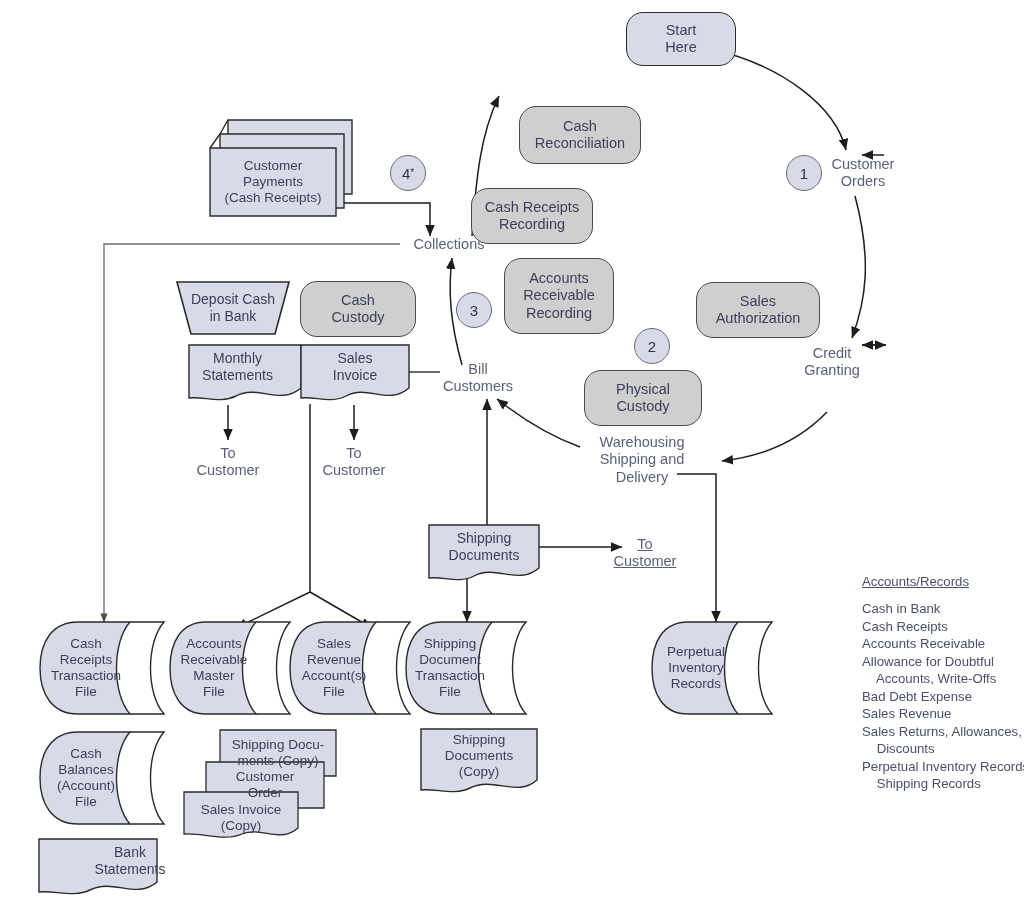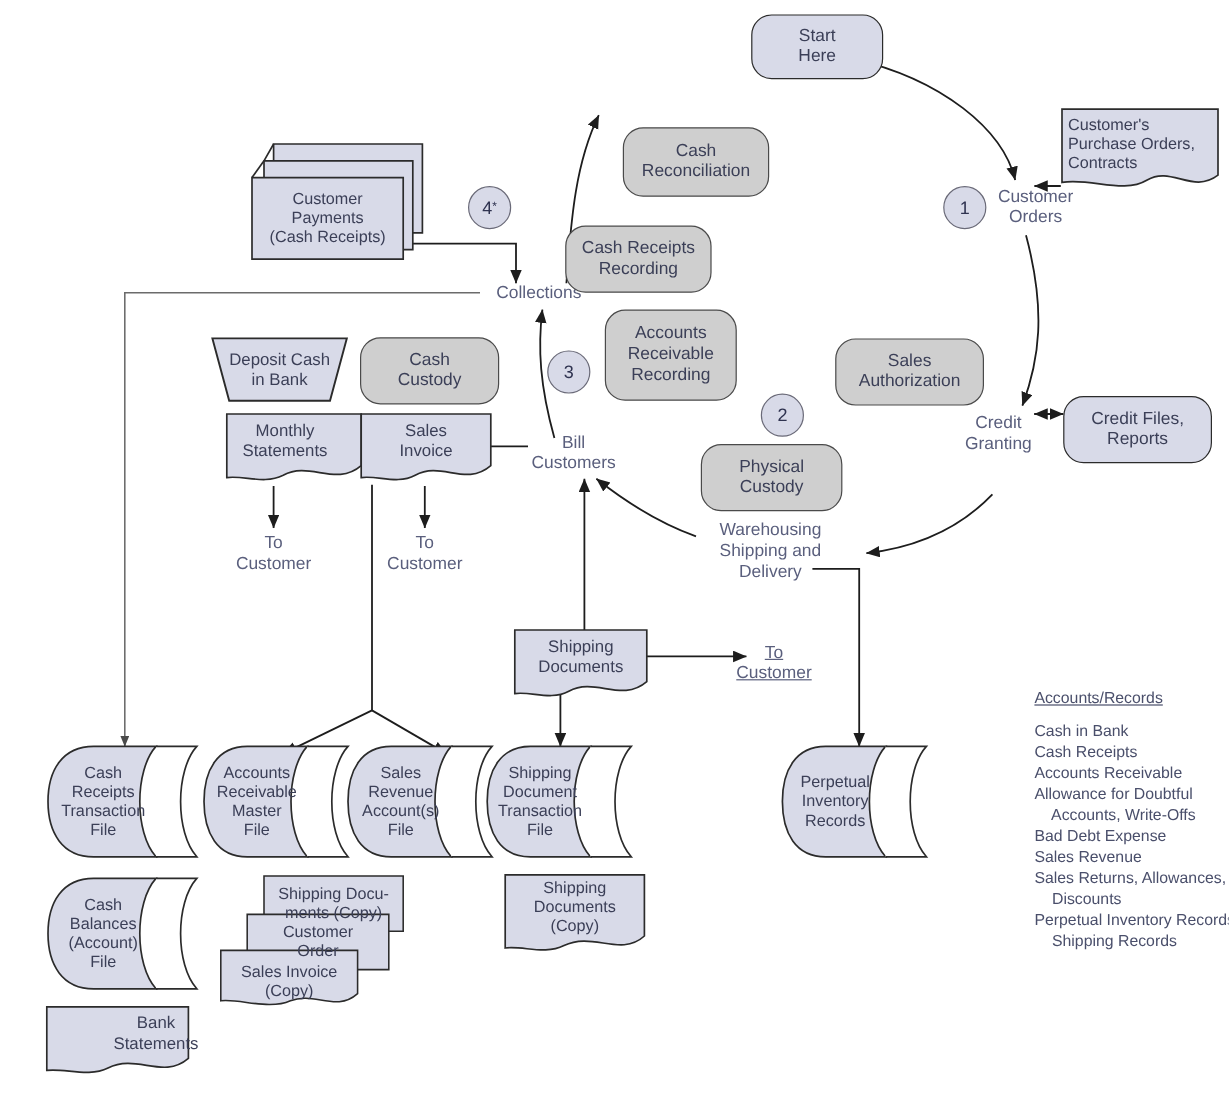--- a/index.html
+++ b/index.html
@@ -102,35 +102,28 @@
 
   <div class="node lav rr" style="left:600px;top:12px;width:110px;height:54px;font-size:14.5px;margin-left:26px;">Start<br>Here</div>
 
   <div class="node gry rr" style="left:519px;top:106px;width:122px;height:58px;font-size:14.5px;">Cash<br>Reconciliation</div>
   <div class="node gry rr" style="left:471px;top:188px;width:122px;height:56px;font-size:14.5px;">Cash Receipts<br>Recording</div>
   <div class="node gry rr" style="left:504px;top:258px;width:110px;height:76px;font-size:14.5px;">Accounts<br>Receivable<br>Recording</div>
   <div class="node gry rr" style="left:300px;top:281px;width:116px;height:56px;font-size:14.5px;">Cash<br>Custody</div>
   <div class="node gry rr" style="left:696px;top:282px;width:124px;height:56px;font-size:14.5px;">Sales<br>Authorization</div>
   <div class="node gry rr" style="left:584px;top:370px;width:118px;height:56px;font-size:14.5px;">Physical<br>Custody</div>
 
-  <div class="node lav rr" style="left:886px;top:330px;width:124px;height:56px;font-size:14.5px;">Credit Files,<br>Reports</div>
 
   <div class="doc" style="left:175px;top:280px;width:116px;height:56px;">
     <svg width="116" height="56" viewBox="0 0 116 56">
       <polygon points="2,2 114,2 100,54 16,54" fill="#d8dae8" stroke="#2b2b2b" stroke-width="1.6"></polygon>
     </svg>
     <div class="lbl" style="height:56px;font-size:14px;">Deposit Cash<br>in Bank</div>
   </div>
 
-  <div class="doc" style="left:884px;top:90px;width:132px;height:72px;">
-    <svg width="132" height="72" viewBox="0 0 132 72">
-      <path d="M1,1 H131 V56 C110,72 92,48 72,60 C52,72 26,58 1,62 Z" fill="#d8dae8" stroke="#2b2b2b" stroke-width="1.4"></path>
-    </svg>
-    <div class="lbl left" style="height:60px;font-size:13.5px;padding-left:6px;">Customer's<br>Purchase Orders,<br>Contracts</div>
-  </div>
 
   <div class="doc" style="left:198px;top:118px;width:162px;height:100px;">
     <svg width="162" height="100" viewBox="0 0 162 100">
       <path d="M30,2 H154 V76 H30 Z" fill="#d8dae8" stroke="#2b2b2b" stroke-width="1.4"></path>
       <path d="M22,16 L30,2 M22,16 H146 V90 H22 Z" fill="#d8dae8" stroke="#2b2b2b" stroke-width="1.4"></path>
       <path d="M12,30 H138 V98 H12 Z" fill="#d8dae8" stroke="#2b2b2b" stroke-width="1.4"></path>
       <path d="M12,30 L22,16" stroke="#2b2b2b" stroke-width="1.4" fill="none"></path>
     </svg>
     <div class="lbl" style="top:30px;left:12px;width:126px;height:68px;font-size:13.5px;">Customer<br>Payments<br>(Cash Receipts)</div>
   </div>

